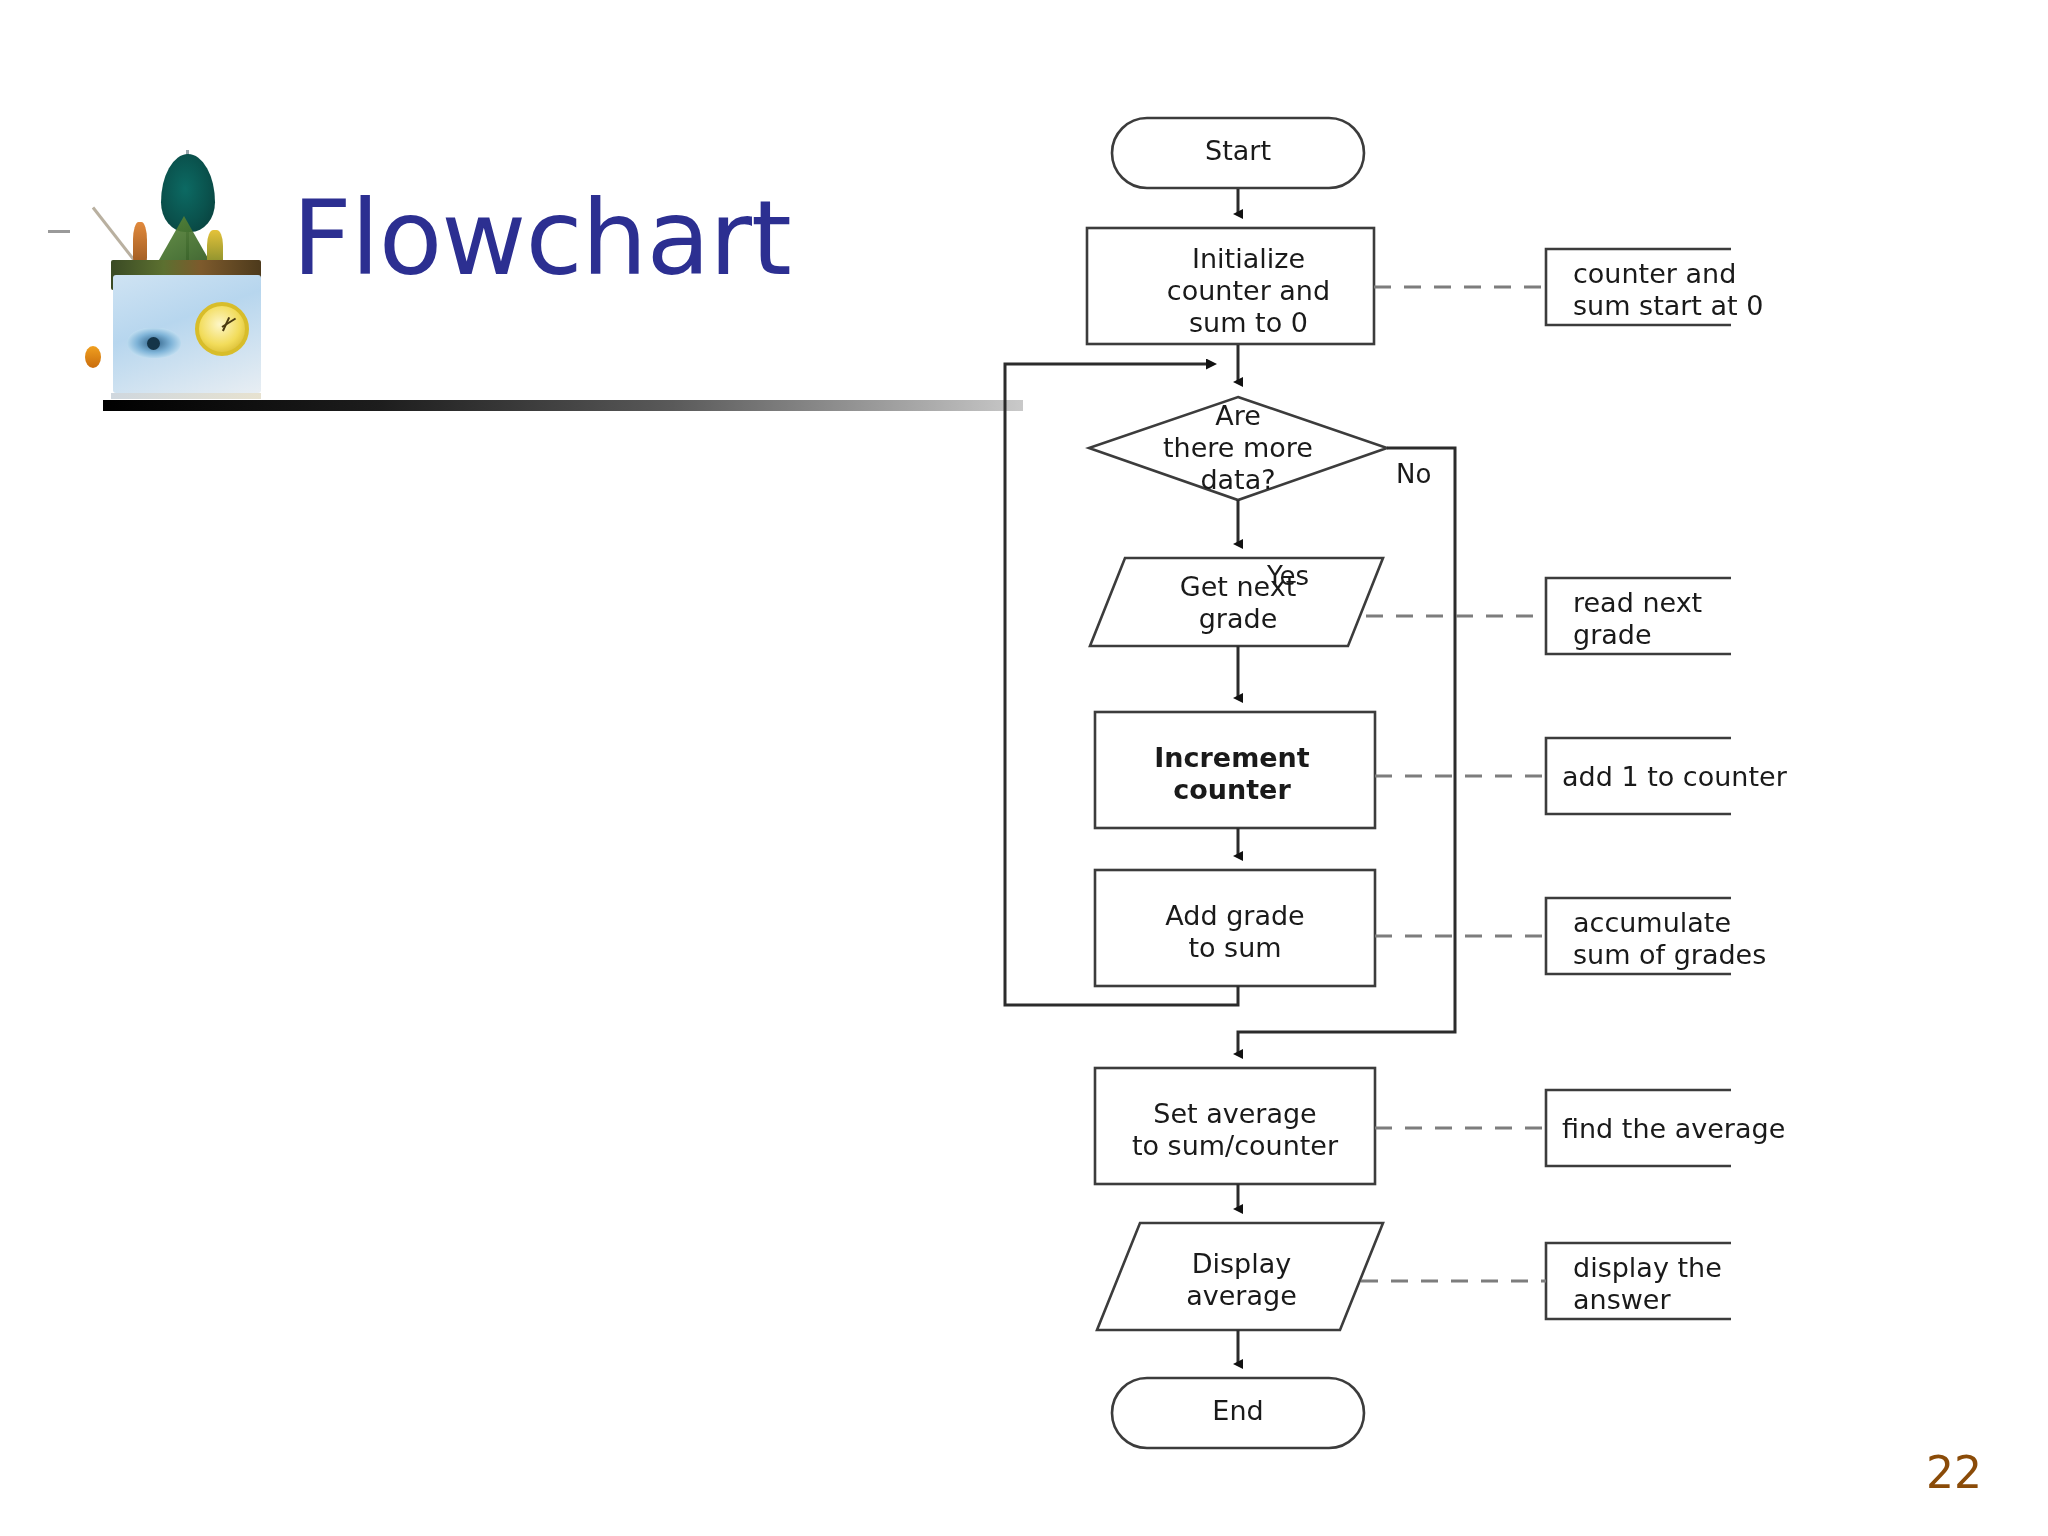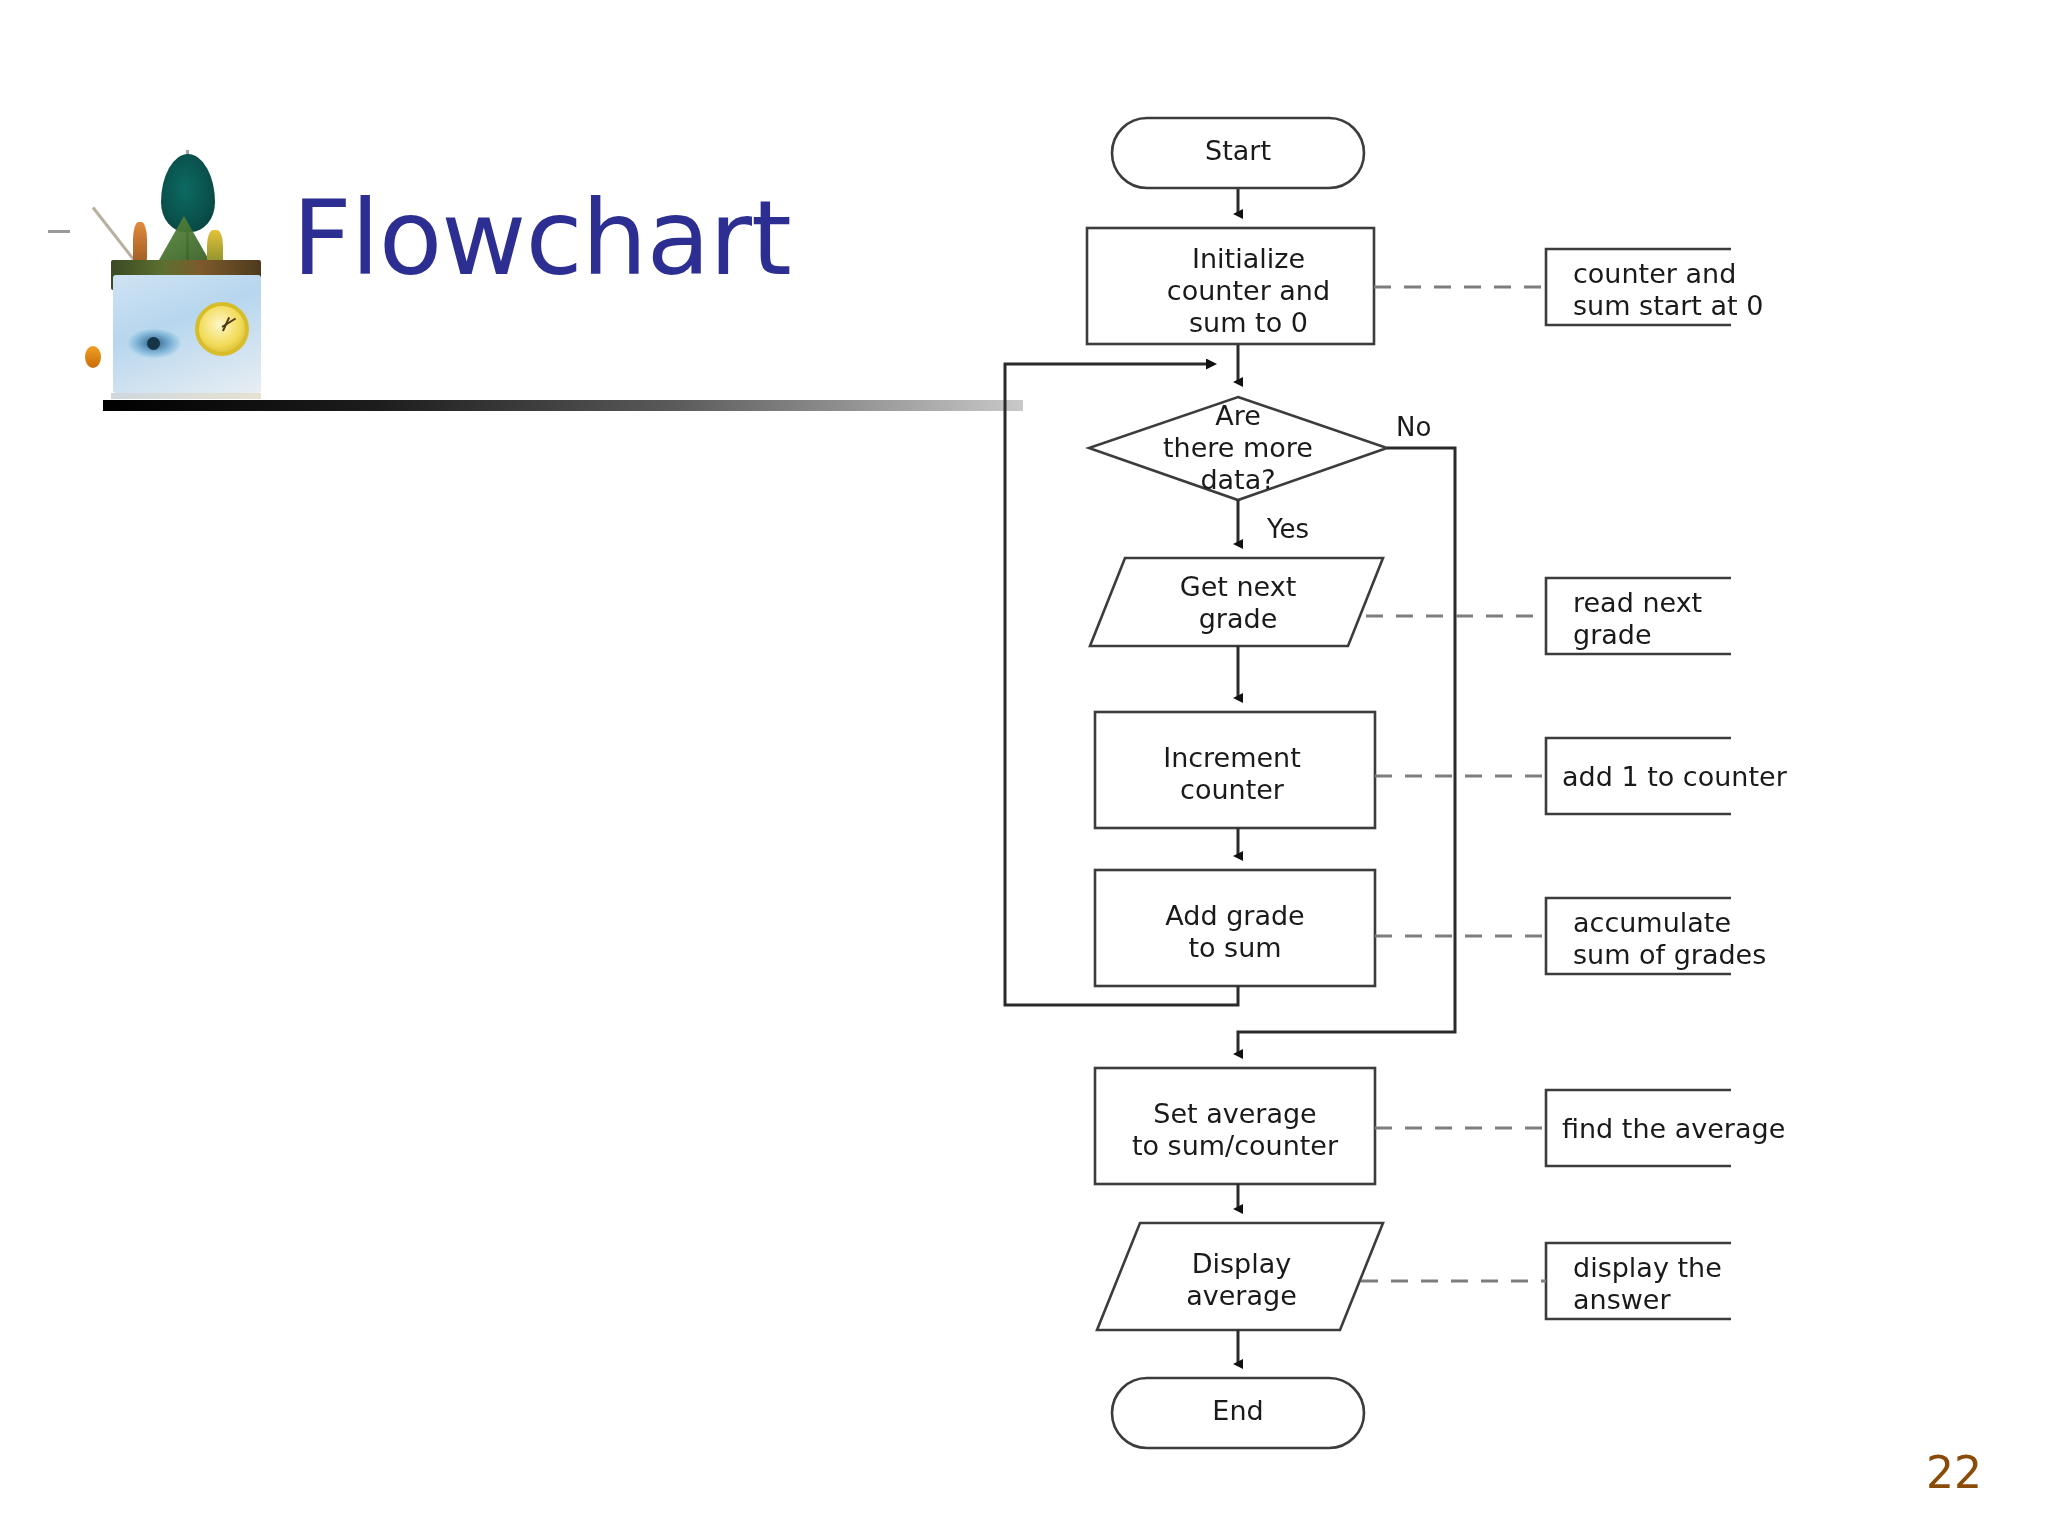--- a/index.html
+++ b/index.html
@@ -196,20 +196,21 @@
     line-height: 1.18;
     white-space: pre-line;
     text-align: left;
     pointer-events: none;
   }
   .branch-label {
     position: absolute;
     color: #1a1a1a;
     font-size: 26px;
     pointer-events: none;
+    margin-top: 47px;
   }
 
   #page-number {
     position: absolute;
     right: 66px;
     bottom: 38px;
     font-size: 44px;
     color: #8a4b08;
   }
 </style>
@@ -315,21 +316,21 @@
 counter and
 sum to 0</div>
 
   <div class="node-label" style="left:1129px; top:400px; width:218px;">Are
 there more
 data?</div>
 
   <div class="node-label" style="left:1098px; top:571px; width:280px;">Get next
 grade</div>
 
-  <div class="node-label" style="left:1095px; top:742px; width:274px;">Increment
+  <div class="node-label" style="left:1095px; top:742px; width:274px;font-weight:bold;">Increment
 counter</div>
 
   <div class="node-label" style="left:1095px; top:900px; width:280px;">Add grade
 to sum</div>
 
   <div class="node-label" style="left:1085px; top:1098px; width:300px;">Set average
 to sum/counter</div>
 
   <div class="node-label" style="left:1105px; top:1248px; width:273px;">Display
 average</div>

